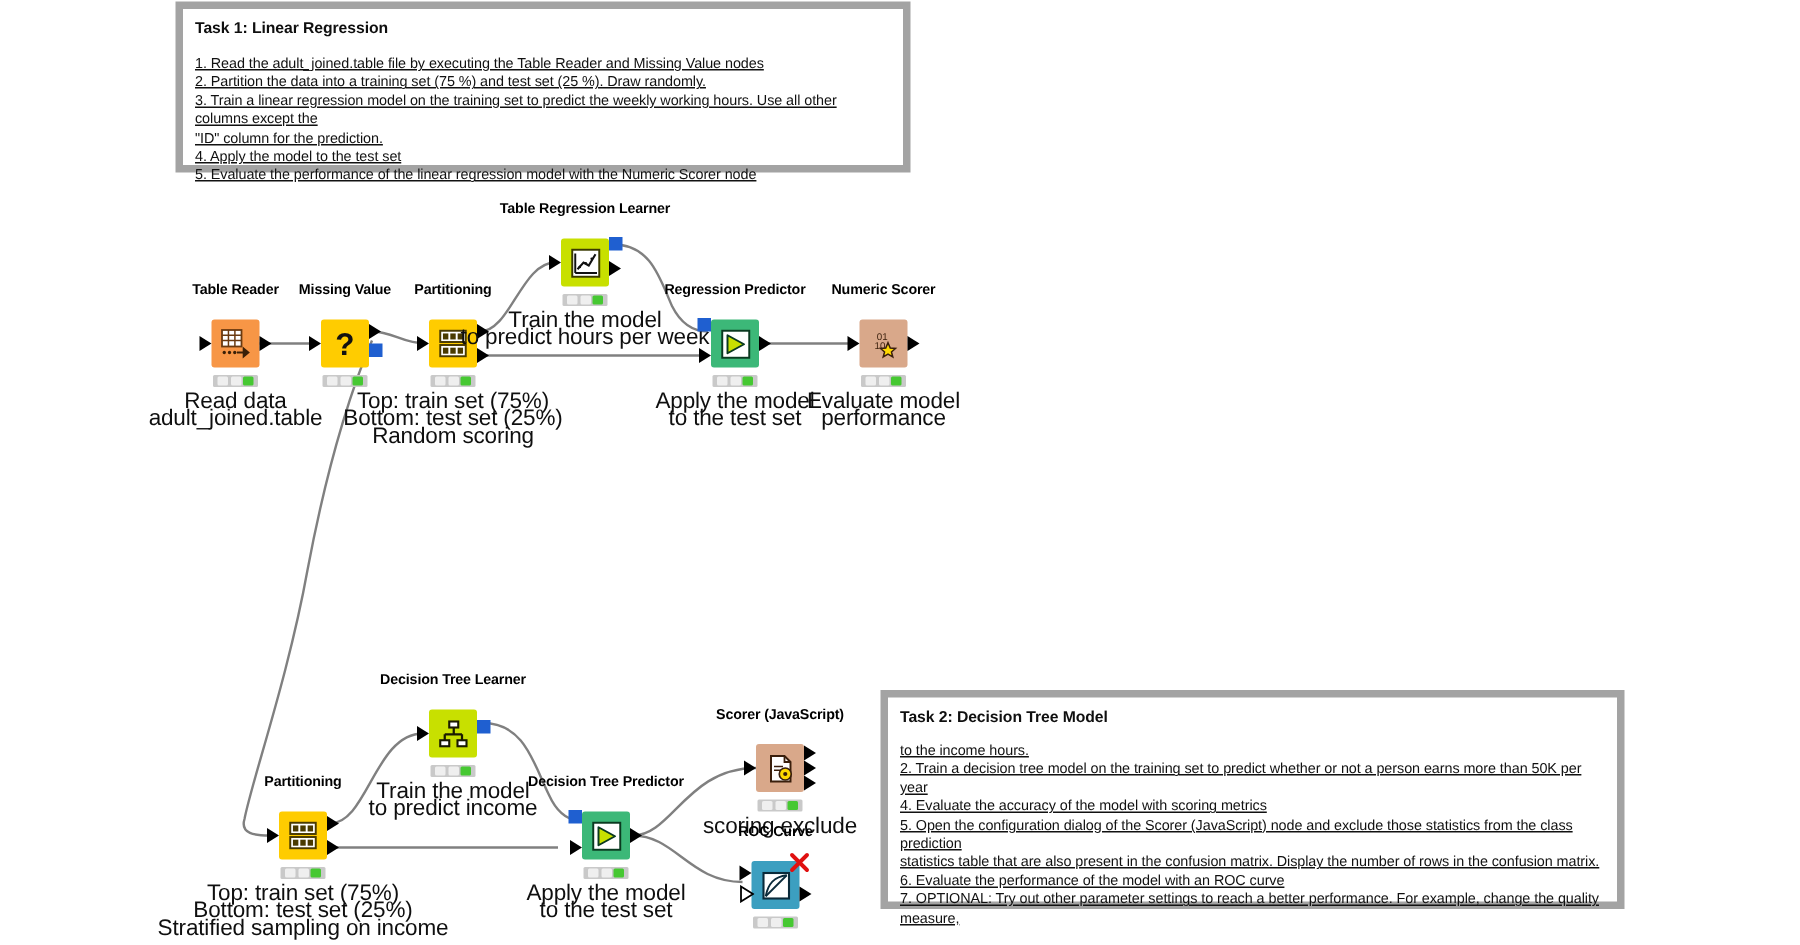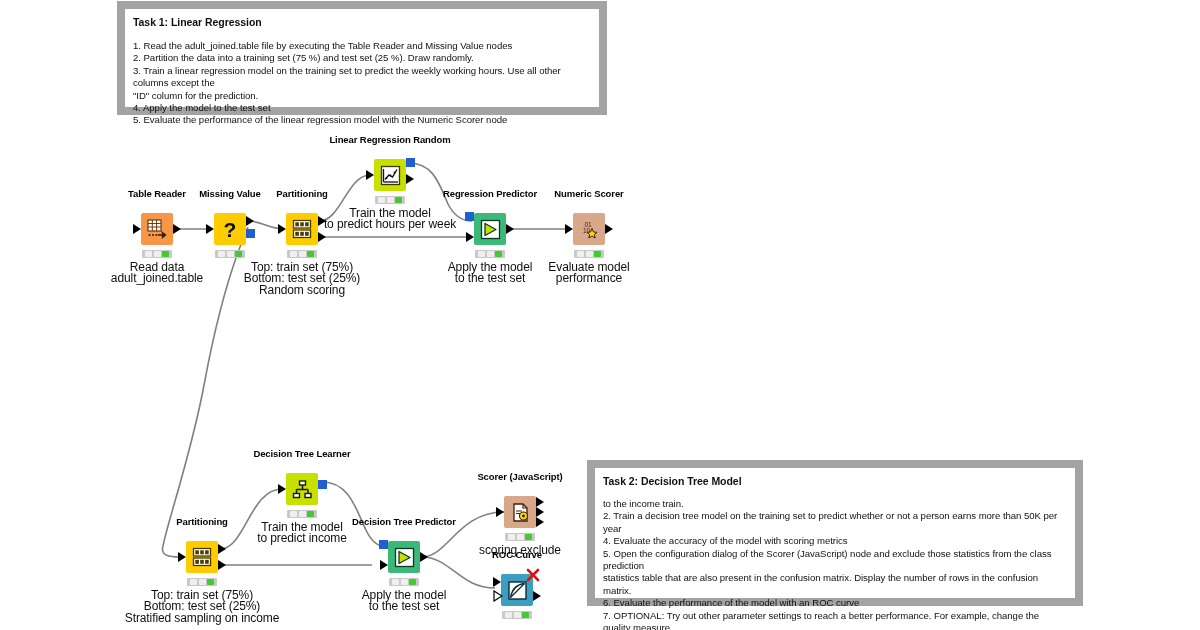--- a/index.html
+++ b/index.html
@@ -26,39 +26,39 @@
     position: absolute;
     left: 0; top: 0;
     width: 1200px; height: 630px;
     pointer-events: none;
   }
 
   
   .annotation {
     position: absolute;
     background: #ffffff;
-    border: 8px solid #a3a3a3;
+    border: 5px solid #a3a3a3;
     box-sizing: border-box;
     padding: 6px 8px 6px 8px;
   }
   .annotation .ann-title {
     font-size: 10.5px;
     font-weight: bold;
     color: #0f0f0f;
     line-height: 14px;
     margin-bottom: 11px;
     letter-spacing: -0.05px;
   }
   .annotation .ann-body {
     font-size: 9.6px;
     line-height: 12.4px;
     color: #111111;
     letter-spacing: -0.05px;
   }
-  .annotation .ann-body .ln { display: block; }
+  .annotation .ann-body .ln { display: block; text-decoration: underline; }
 
   
   .node {
     position: absolute;
     width: 0; height: 0;
   }
   .node-title {
     position: absolute;
     left: 50%;
     transform: translateX(-50%);
@@ -106,21 +106,21 @@
     background: #efefef;
     border-radius: 1px;
   }
   .node-status i.on { background: #46c832; }
   .node-desc {
     position: absolute;
     left: 50%;
     transform: translateX(-50%);
     top: 33px;
     white-space: nowrap;
-    font-size: 12px;
+    font-size: 15px;
     line-height: 11.4px;
     color: #0f0f0f;
     text-align: center;
     letter-spacing: -0.1px;
   }
   .node-desc .ln { display: block; }
 
   
   .port {
     position: absolute;
@@ -186,21 +186,21 @@
       <span class="ln">3. Train a linear regression model on the training set to predict the weekly working hours. Use all other columns except the</span>
       <span class="ln">"ID" column for the prediction.</span>
       <span class="ln">4. Apply the model to the test set</span>
       <span class="ln">5. Evaluate the performance of the linear regression model with the Numeric Scorer node</span>
     </div>
   </div>
 
   <div class="annotation" style="left:587px; top:460px; width:496px; height:146px;">
     <div class="ann-title" style="margin-bottom:10px;">Task 2: Decision Tree Model</div>
     <div class="ann-body">
-      <span class="ln">to the income train.</span>
+      <span class="ln">to the income hours.</span>
       <span class="ln">2. Train a decision tree model on the training set to predict whether or not a person earns more than 50K per year</span>
       <span class="ln">4. Evaluate the accuracy of the model with scoring metrics</span>
       <span class="ln">5. Open the configuration dialog of the Scorer (JavaScript) node and exclude those statistics from the class prediction</span>
       <span class="ln">statistics table that are also present in the confusion matrix. Display the number of rows in the confusion matrix.</span>
       <span class="ln">6. Evaluate the performance of the model with an ROC curve</span>
       <span class="ln">7. OPTIONAL: Try out other parameter settings to reach a better performance. For example, change the quality measure,</span>
 
     </div>
   </div>
 
@@ -273,22 +273,22 @@
     </div>
     <div class="node-desc">
       <span class="ln">Top: train set (75%)</span>
       <span class="ln">Bottom: test set (25%)</span>
       <span class="ln">Random scoring</span>
     </div>
   </div>
 
   <div class="node" style="left:390px; top:175px;">
     <div class="node-title two-line" style="bottom:30px;">
-      <span class="ln">Linear Regression</span>
-      <span class="ln">Random</span>
+      <span class="ln">Table Regression</span>
+      <span class="ln">Learner</span>
     </div>
     <div class="node-box" style="background:#c8e000;">
       <svg width="21" height="21" viewBox="0 0 21 21" class="glyph">
         <rect x="1.5" y="1.5" width="18" height="18" fill="#ffffff" stroke="#3a3a00" stroke-width="1.3"></rect>
         <polyline points="3.5,17 3.5,4" stroke="#111" stroke-width="1.3" fill="none"></polyline>
         <polyline points="3.5,17 18,17" stroke="#111" stroke-width="1.3" fill="none"></polyline>
         <polyline points="5,14.5 9,10 12.5,12 17,4.5" stroke="#111" stroke-width="1.4" fill="none"></polyline>
         <circle cx="6.5" cy="13" r="0.9" fill="#111"></circle>
         <circle cx="10.5" cy="10.5" r="0.9" fill="#111"></circle>
         <circle cx="14.5" cy="7.5" r="0.9" fill="#111"></circle>

